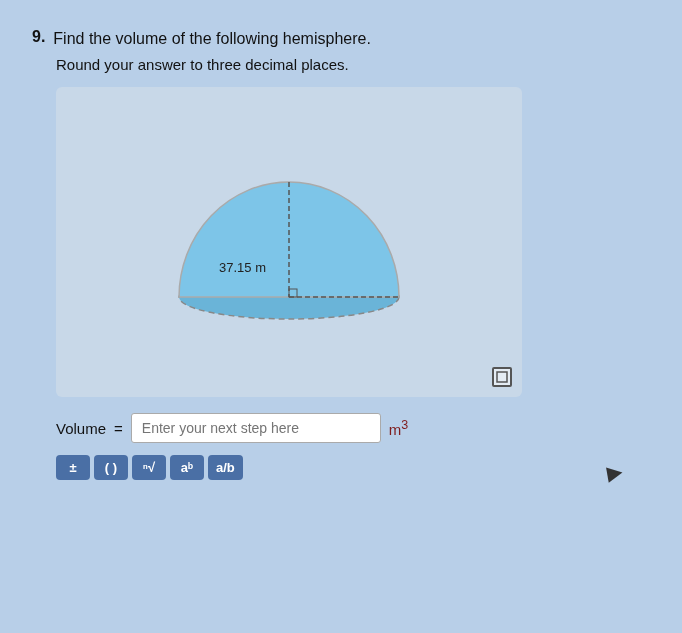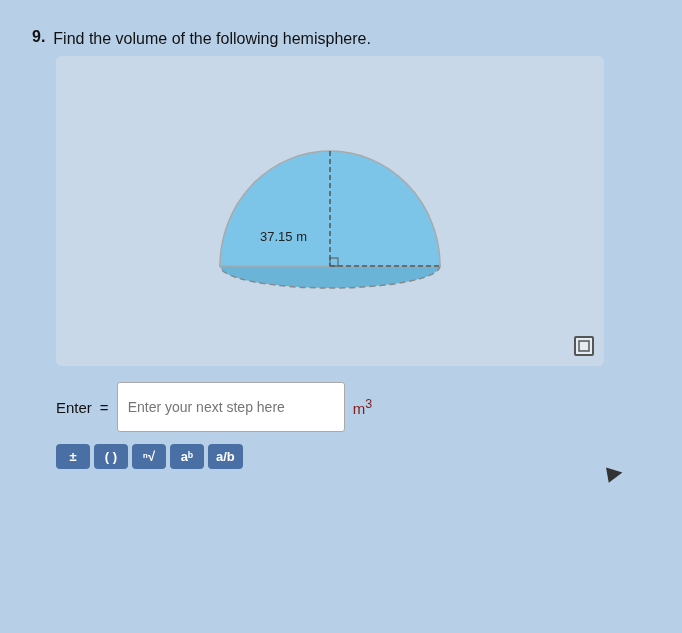--- a/index.html
+++ b/index.html
@@ -47,21 +47,21 @@
     .question-subtext {
       font-size: 15px;
       color: #111;
       margin-left: 24px;
       margin-bottom: 14px;
     }
 
     .image-box {
       background-color: #c8d8e8;
       border-radius: 6px;
-      width: 548px;
+      width: 466px;
       height: 310px;
       margin-left: 24px;
       position: relative;
       display: flex;
       align-items: center;
       justify-content: center;
       overflow: hidden;
     }
 
     .expand-icon {
@@ -93,24 +93,24 @@
     }
 
     .equals-sign {
       font-size: 15px;
       color: #111;
     }
 
     .answer-input {
       border: 1px solid #aaa;
       border-radius: 3px;
-      padding: 16px 10px;
+      padding: 6px 10px;
       font-size: 14px;
       color: #999;
-      width: 228px;
+      width: 250px;
       background: #fff;
       outline: none;
     }
 
     .unit-label {
       font-size: 15px;
       color: #7f1d1d;
     }
 
     .toolbar {
@@ -147,20 +147,21 @@
 <body>
 
 <div class="page-container">
   <div class="question-area">
 
     <div class="question-header">
       <span class="question-number">9.</span>
       <span class="question-text">Find the volume of the following hemisphere.</span>
     </div>
 
+    <div class="question-subtext">Round your answer to three decimal places.</div>
 
     <div class="image-box">
 
       <svg width="280" height="200" viewBox="0 0 280 200">
 
         <ellipse cx="140" cy="155" rx="110" ry="22" fill="#6ab4d8" stroke="#888" stroke-width="1.5" stroke-dasharray="6,4"></ellipse>
 
         <path d="M30,155 A110,115 0 0,1 250,155 Z" fill="#7dc5e8" stroke="#aaa" stroke-width="1.5"></path>
 
         <line x1="140" y1="40" x2="140" y2="155" stroke="#555" stroke-width="1.5" stroke-dasharray="5,3"></line>
@@ -173,21 +174,21 @@
       </svg>
 
       <div class="expand-icon">
         <svg width="12" height="12" viewBox="0 0 12 12">
           <rect x="1" y="1" width="10" height="10" fill="none" stroke="#555" stroke-width="1.5"></rect>
         </svg>
       </div>
     </div>
 
     <div class="answer-row">
-      <span class="volume-label">Enter</span>
+      <span class="volume-label">Volume</span>
       <span class="equals-sign">=</span>
       <input class="answer-input" type="text" placeholder="Enter your next step here" style="">
       <span class="unit-label">
         m<sup>3</sup>
       </span>
     </div>
 
     <div class="toolbar">
       <button class="toolbar-btn">
         <span>±</span>

